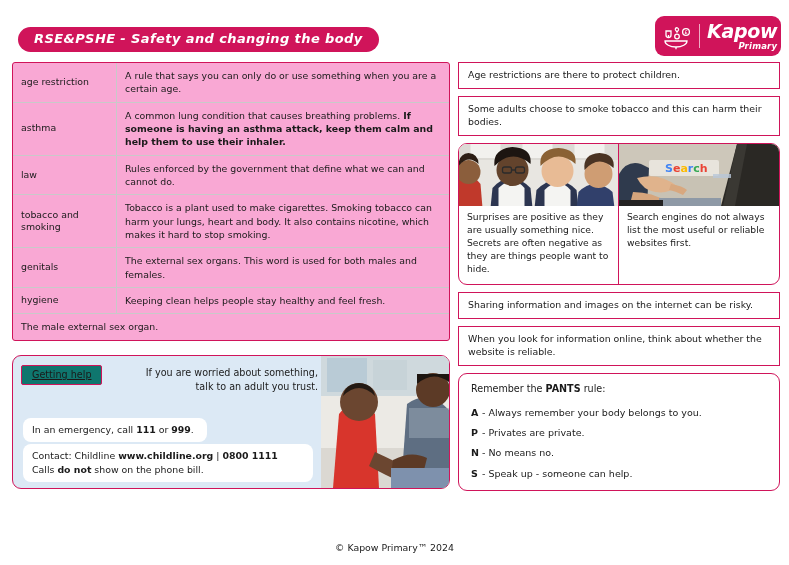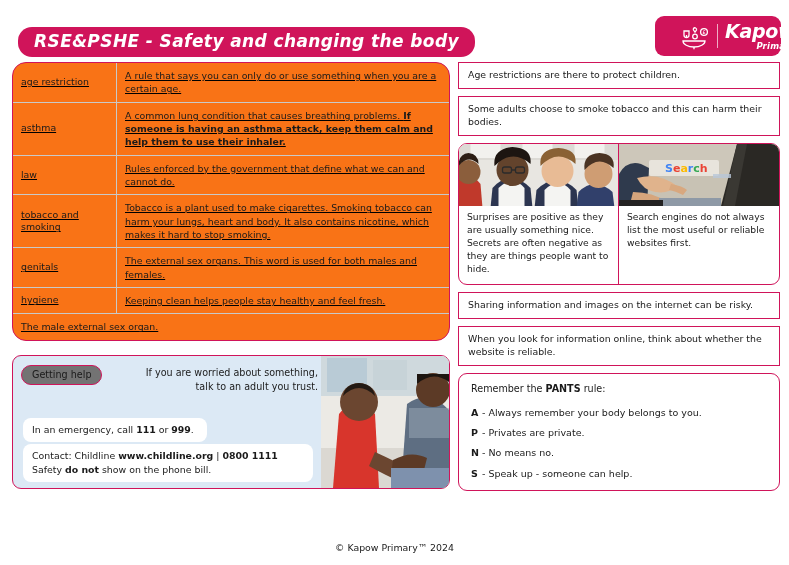--- a/index.html
+++ b/index.html
@@ -22,39 +22,39 @@
     height: 60px;
   }
   .title-banner {
     position: absolute;
     left: 18px;
     top: 27px;
     background: #d0145a;
     color: #ffffff;
     border-radius: 14px;
     padding: 4px 16px 5px 16px;
-    font-size: 17px;
+    font-size: 13px;
     font-weight: bold;
     font-style: italic;
     letter-spacing: 0.4px;
     white-space: nowrap;
     line-height: 1.25;
   }
 
   .logo {
     position: absolute;
     right: 8px;
     top: 16px;
     width: 126px;
     height: 40px;
     background: #d0145a;
     border-radius: 9px;
     display: flex;
     align-items: center;
-    padding: 0 25px;
+    padding: 0 7px;
     box-sizing: border-box;
   }
   .logo-mark {
     width: 34px;
     height: 28px;
     flex: 0 0 auto;
   }
   .logo-divider {
     width: 1px;
     height: 24px;
@@ -92,24 +92,23 @@
   .col-right {
     position: absolute;
     left: 458px;
     top: 62px;
     width: 322px;
   }
 
   
   .vocab-table {
     border: 1.6px solid #d0145a;
-    border-radius: 14px;
+    border-radius: 3px;
     overflow: hidden;
-    background: #f97316;
-    text-decoration: underline;
+    background: #f9a8d4;
   }
   .vocab-row {
     display: flex;
     border-bottom: 1px solid #c9c9c9;
   }
   .vocab-row:last-child { border-bottom: none; }
   .vocab-term {
     width: 104px;
     flex: 0 0 104px;
     box-sizing: border-box;
@@ -140,26 +139,27 @@
     border-radius: 9px;
     background: #dce9f5;
     height: 132px;
     position: relative;
     overflow: hidden;
   }
   .help-pill {
     position: absolute;
     left: 8px;
     top: 9px;
-    background: #737373;
-    border: 1.6px solid #d0145a;
-    border-radius: 10px;
+    background: #0f766e;
+    border: 1.6px solid #d0145a;
+    border-radius: 2px;
     padding: 3px 10px 4px 10px;
     font-size: 9.6px;
     color: #1a1a1a;
+    text-decoration: underline;
   }
   .help-intro {
     position: absolute;
     left: 115px;
     top: 10px;
     width: 190px;
     font-size: 9.6px;
     line-height: 1.45;
     color: #1a1a1a;
     text-align: right;
@@ -361,21 +361,21 @@
 
     <div class="help-box help-emergency">
       <span>In an emergency, call </span><b>111</b><span> or </span><b>999</b><span>.</span>
     </div>
 
     <div class="help-box help-contact">
       <div>
         <span>Contact: Childline </span><b>www.childline.org</b><span> | </span><b>0800 1111</b>
       </div>
       <div>
-        <span>Safety </span><b>do not</b><span> show on the phone bill.</span>
+        <span>Calls </span><b>do not</b><span> show on the phone bill.</span>
       </div>
     </div>
 
     <svg class="help-photo" viewBox="0 0 128 132" preserveAspectRatio="xMidYMid slice">
       <rect x="0" y="0" width="128" height="132" fill="#dfe3e2"></rect>
       <rect x="0" y="0" width="128" height="46" fill="#cfd9dd"></rect>
       <rect x="6" y="2" width="40" height="34" fill="#b9cbd6"></rect>
       <rect x="52" y="4" width="34" height="30" fill="#c7d3d8"></rect>
       <rect x="0" y="40" width="128" height="58" fill="#eceae5"></rect>
       <rect x="0" y="92" width="128" height="40" fill="#dbd8d2"></rect>

